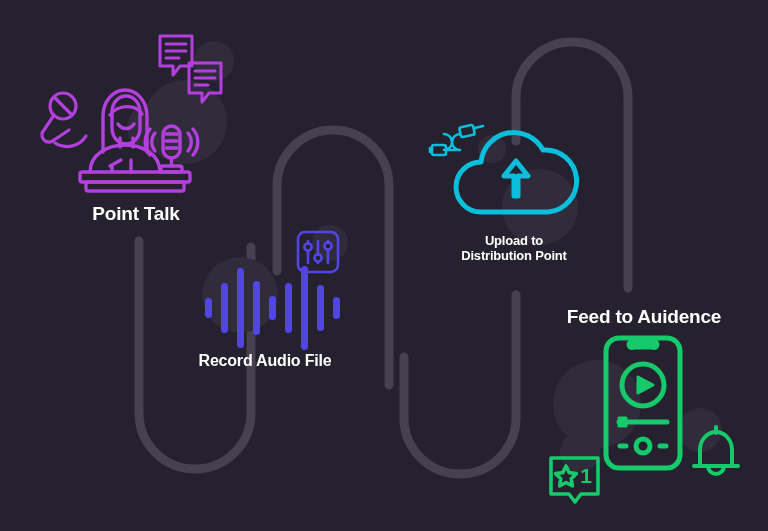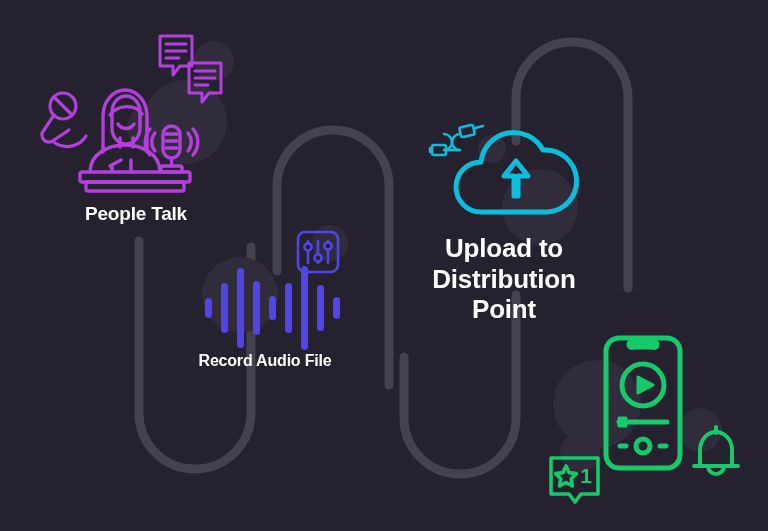--- a/index.html
+++ b/index.html
@@ -31,21 +31,21 @@
     color: #ffffff;
     font-weight: bold;
     font-family: "Liberation Sans", sans-serif;
     letter-spacing: -0.2px;
     line-height: 1.18;
     text-align: center;
     white-space: pre-line;
   }
   #label-people   { left: 46px;  top: 203px; width: 180px; font-size: 19px; }
   #label-record   { left: 164px; top: 352px; width: 202px; font-size: 16px; }
-  #label-upload   { left: 400px; top: 233px; width: 208px; font-size: 26px; }
+  #label-upload   { left: 410px; top: 233px; width: 208px; font-size: 13px; }
   #label-feed     { left: 536px; top: 306px; width: 216px; font-size: 19px; }
 </style>
 </head>
 <body style="background: rgb(37, 33, 47);">
 
 <div id="stage" style="background: rgb(37, 33, 47);">
 
   <svg class="layer" id="path-layer" viewBox="0 0 768 531">
     <g fill="none" stroke="#46414f" stroke-width="9" stroke-linecap="round">
 
@@ -186,19 +186,20 @@
 
     <g fill="none" stroke="#16c96a" stroke-width="3.6" stroke-linecap="round" stroke-linejoin="round">
       <path d="M551,458 h47 v36 h-17 l-6,8 l-6,-8 h-18 z"></path>
       <path d="M566,466 l3.2,6.6 l7.2,1 l-5.2,5.1 l1.2,7.2 l-6.4,-3.4 l-6.4,3.4 l1.2,-7.2 l-5.2,-5.1 l7.2,-1 z"></path>
     </g>
 
     <text x="586" y="483" fill="#16c96a" font-family="Liberation Sans, sans-serif" font-size="21" font-weight="bold" text-anchor="middle" aria-label="1">1</text>
   </svg>
 
   <div class="layer" id="label-layer">
-    <div class="step-label" id="label-people" style="color: rgb(255, 255, 255);">People Talk</div>
+    <div class="step-label" id="label-people" style="color: rgb(255, 255, 255);">Point Talk</div>
     <div class="step-label" id="label-record" style="color: rgb(255, 255, 255);">Record Audio File</div>
     <div class="step-label" id="label-upload" style="color: rgb(255, 255, 255);">Upload to
 Distribution Point</div>
+    <div class="step-label" id="label-feed" style="color: rgb(255, 255, 255);">Feed to Auidence</div>
   </div>
 
 </div>
 
 </body></html>

